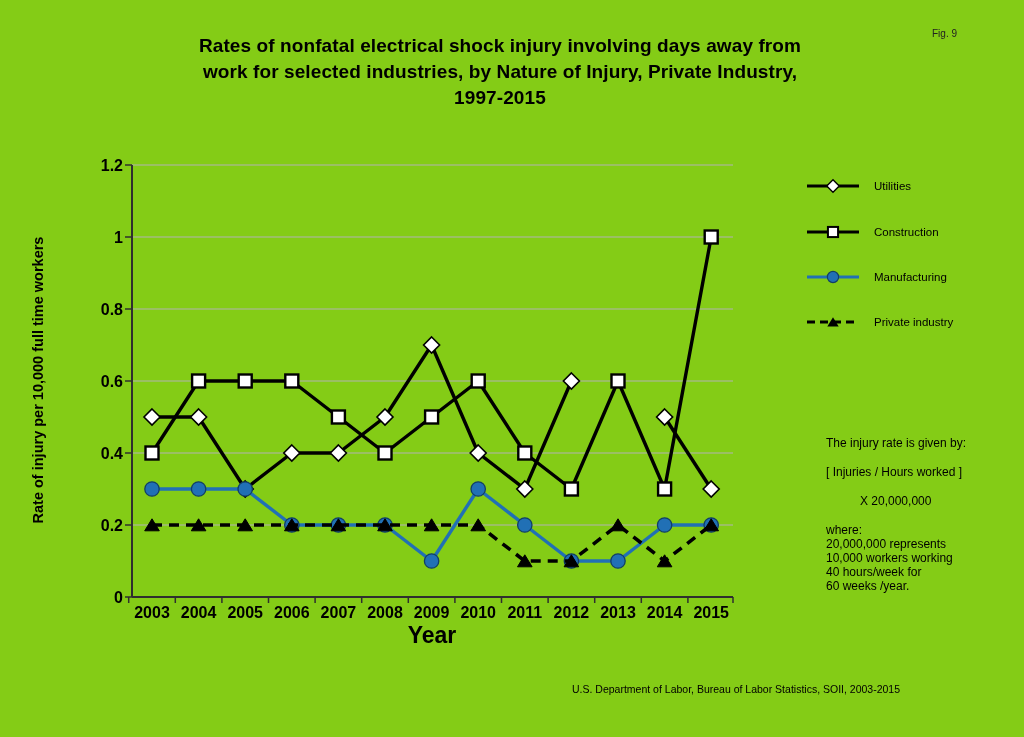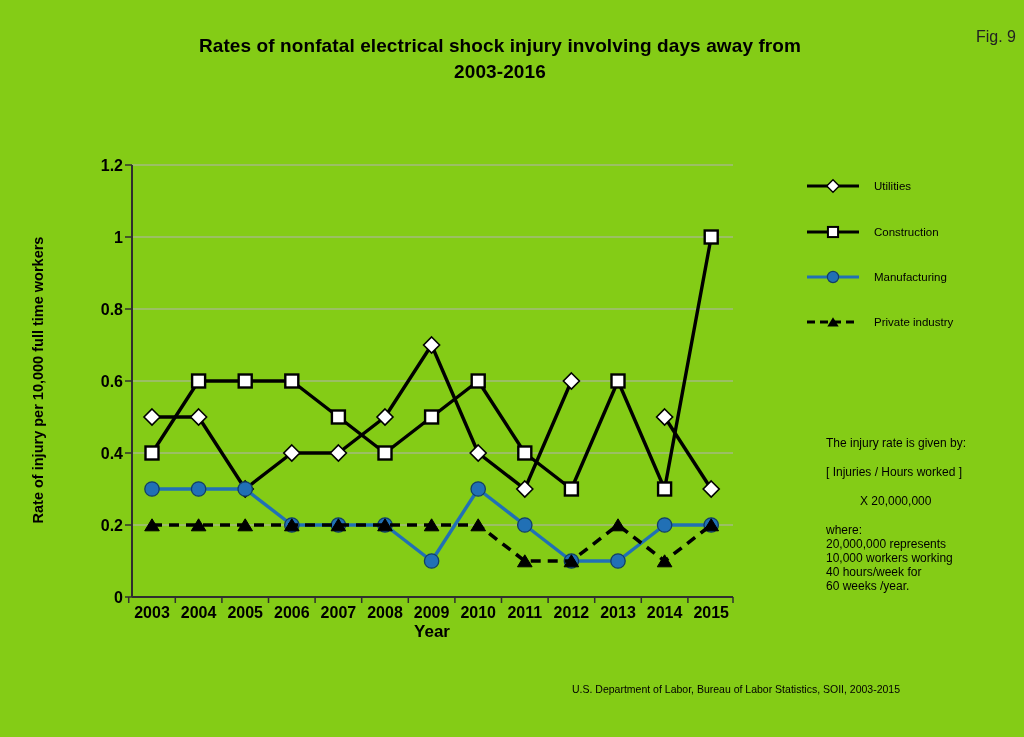--- a/index.html
+++ b/index.html
@@ -4,50 +4,51 @@
 <style>
   html,body { margin:0; padding:0; background:#fff; }
   .canvas {
     position:relative; width:1024px; height:737px; background:#84cc16;
     font-family:"Liberation Sans", sans-serif; color:#000; overflow:hidden;
   }
   .title {
     position:absolute; top:33px; left:0; width:1000px; text-align:center;
     font-weight:bold; font-size:19px; line-height:26px; letter-spacing:0.1px;
   }
-  .fig { position:absolute; top:28px; left:932px; font-size:16px; color:#222;margin-left:44px; }
+  .fig { position:absolute; top:28px; left:932px; font-size:10px; color:#222; }
   .ytitle {
     position:absolute; left:-161px; top:371px; width:400px; height:18px;
     text-align:center; font-weight:bold; font-size:14.5px;
     transform:rotate(-90deg);
   }
   .xtitle {
     position:absolute; left:352px; top:622px; width:160px; text-align:center;
-    font-weight:bold; font-size:17px;
+    font-weight:bold; font-size:23px;
   }
   svg.chart { position:absolute; left:95px; top:140px; }
   .legend-item {
     position:absolute; left:805px; height:16px; display:flex; align-items:center;
     font-size:11.5px; white-space:nowrap;
   }
   .legend-item .lbl { margin-left:13px; }
   .li-0 { top:178px; } .li-1 { top:224px; } .li-2 { top:269px; } .li-3 { top:314px; }
   .formula { position:absolute; left:826px; top:436px; font-size:12px; line-height:14px; width:210px; }
   .f-gap { margin-bottom:15px; }
   .mult { padding-left:34px; }
   .caption { position:absolute; left:572px; top:683px; font-size:10.5px; line-height:13.5px; width:420px; }
 </style>
 </head>
 <body>
 
 <div class="canvas">
 
   <div class="title">
     <div>Rates of nonfatal electrical shock injury involving days away from</div>
-    <div>2003-2016</div>
+    <div>work for selected industries, by Nature of Injury, Private Industry,</div>
+    <div>1997-2015</div>
   </div>
 
   <div class="fig">Fig. 9</div>
 
   <div class="ytitle">Rate of injury per 10,000 full time workers</div>
 
   <svg class="chart" id="chart-svg" width="660" height="500">
       <line x1="37" y1="385" x2="638" y2="385" stroke="#b2b2b2" stroke-width="1"></line>
       <line x1="37" y1="313" x2="638" y2="313" stroke="#b2b2b2" stroke-width="1"></line>
       <line x1="37" y1="240.99999999999997" x2="638" y2="240.99999999999997" stroke="#b2b2b2" stroke-width="1"></line>

